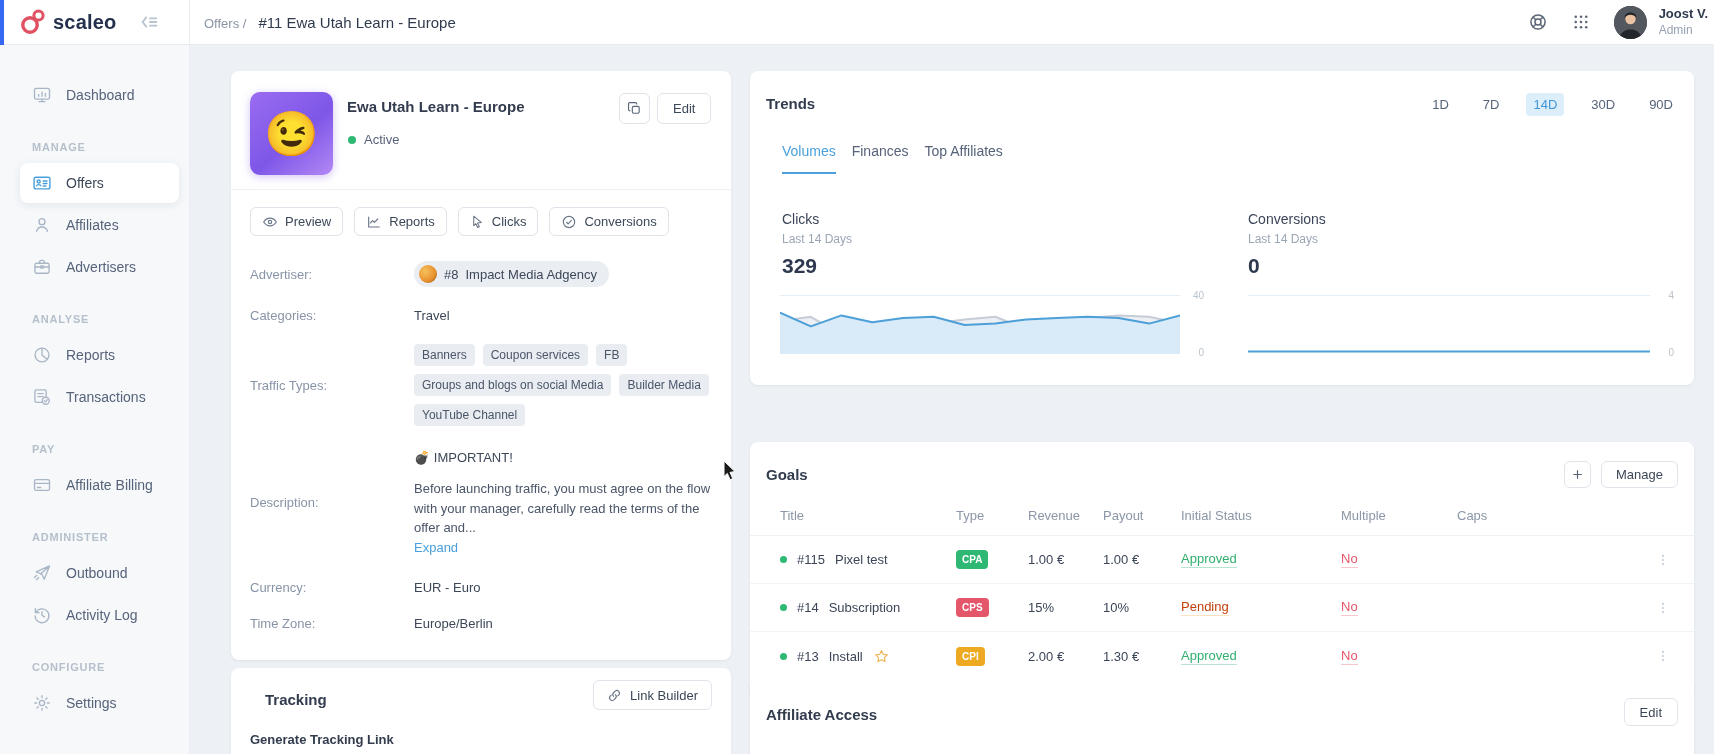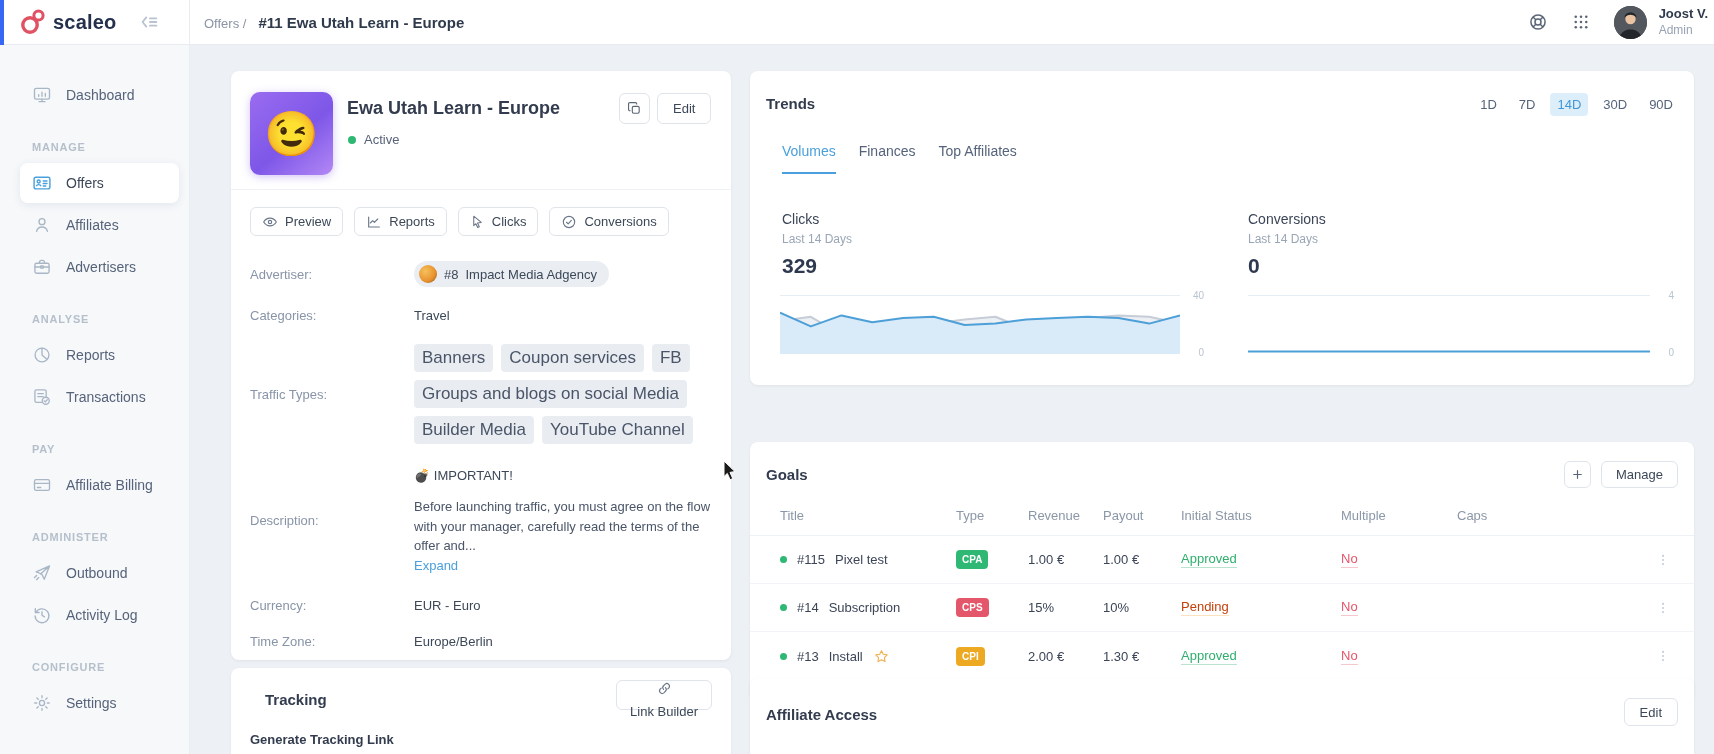--- a/index.html
+++ b/index.html
@@ -11,21 +11,21 @@
   .topbar { position:absolute; left:0; top:0; width:1714px; height:45px; background:#fff;
             border-bottom:1px solid #e8ebf0; display:flex; align-items:center; z-index:5; }
   .topbar-accent { position:absolute; left:0; top:0; width:4px; height:45px; background:#3668f4; }
   .topbar-brand { width:190px; height:100%; display:flex; align-items:center; padding-left:20px;
                   border-right:1px solid #e9edf2; flex:0 0 auto; }
   .logo { display:flex; align-items:center; gap:7px; }
   .logo-text { font-size:20px; font-weight:700; color:#24304c; letter-spacing:.2px; }
   .collapse-btn { margin-left:22px; color:#b9c3cf; cursor:pointer; display:flex; }
   .breadcrumb { display:flex; align-items:baseline; gap:12px; padding-left:14px; }
   .crumb-root { font-size:13px; color:#8a94a4; }
-  .crumb-current { font-size:15px; font-weight:700; color:#2f3a4d; }
+  .crumb-current { font-size:15px; font-weight:400; color:#2f3a4d; }
   .topbar-spacer { flex:1; }
   .topbar-right { display:flex; align-items:center; gap:24px; padding-right:6px; }
   .tb-icon { color:#5a6575; display:flex; cursor:pointer; }
   .user-chip { display:flex; align-items:center; gap:12px; cursor:pointer; }
   .avatar { width:33px; height:33px; border-radius:50%; background:#4a4f57; overflow:hidden; position:relative; flex:0 0 auto;}
   .user-meta { line-height:1.25; }
   .user-name { font-size:13px; font-weight:700; color:#2f3a4d; }
   .user-role { font-size:12px; color:#98a2b3; }
 
   
@@ -43,21 +43,21 @@
   .main { position:absolute; left:190px; top:45px; width:1524px; height:709px; overflow:hidden; }
   .card { position:absolute; background:#fff; border-radius:8px; box-shadow:0 1px 3px rgba(40,60,90,.07); }
 
   
   .offer-card { left:41px; top:26px; width:500px; height:589px; }
   .offer-head { position:relative; height:119px; border-bottom:1px solid #eef1f5; }
   .offer-thumb { position:absolute; left:19px; top:21px; width:83px; height:83px; border-radius:10px;
                  background:linear-gradient(140deg,#9a6cf0 0%,#7e57e8 55%,#b388f5 100%);
                  display:flex; align-items:center; justify-content:center; font-size:44px;
                  box-shadow:0 2px 8px rgba(130,90,230,.35); }
-  .offer-title { position:absolute; left:116px; top:27px; font-size:18px; font-weight:700; color:#323c4e; }
+  .offer-title { position:absolute; left:116px; top:27px; font-size:15px; font-weight:700; color:#323c4e; }
   .offer-status { position:absolute; left:117px; top:61px; display:flex; align-items:center; gap:8px;
                   font-size:13px; color:#56637a; }
   .dot { width:8px; height:8px; border-radius:50%; background:#2eb873; }
   .icon-btn { position:absolute; width:31px; height:31px; border:1px solid #dfe4ea; border-radius:6px;
               background:#fff; display:flex; align-items:center; justify-content:center; color:#5a6575; cursor:pointer; }
   .copy-btn { left:388px; top:22px; }
   .edit-btn { position:absolute; left:426px; top:22px; height:31px; padding:0 15px; border:1px solid #dfe4ea;
               border-radius:6px; background:#fff; font-size:13px; color:#3c4858; display:flex; align-items:center; cursor:pointer; }
   .offer-actions { display:flex; gap:11px; padding:17px 0 0 19px; }
   .act-btn { height:29px; padding:0 11px; border:1px solid #dfe4ea; border-radius:6px; background:#fff;
@@ -65,42 +65,42 @@
   .act-btn .ico { color:#6b7789; display:flex; }
   .offer-fields { padding:25px 19px 0 19px; }
   .field { display:flex; align-items:center; margin-bottom:21px; }
   .f-label { flex:0 0 164px; font-size:13px; color:#8894a7; }
   .f-value { font-size:13px; color:#3c4858; }
   .adv-pill { display:inline-flex; align-items:center; gap:7px; background:#eaeef3; border-radius:13px;
               height:26px; padding:0 12px 0 5px; font-size:13px; color:#3c4858; cursor:pointer; }
   .adv-ava { width:18px; height:18px; border-radius:50%;
              background:radial-gradient(circle at 35% 35%, #f6c15c 0%, #e8912e 60%, #7a4a12 100%); }
   .tags { display:flex; flex-wrap:wrap; gap:8px; max-width:295px; }
-  .tag { background:#e9edf2; border-radius:4px; padding:4px 8px; font-size:17px; color:#4a5568; white-space:nowrap; }
+  .tag { background:#e9edf2; border-radius:4px; padding:4px 8px; font-size:12px; color:#4a5568; white-space:nowrap; }
   .desc-block { max-width:300px; }
   .desc-head { font-size:13px; color:#3c4858; margin-bottom:14px; }
   .desc-text { font-size:13px; color:#4a5568; line-height:1.5; }
   .expand-link { display:inline-block; margin-top:2px; font-size:13px; color:#4aa0dc; cursor:pointer; }
 
   
   .tracking-card { left:41px; top:623px; width:500px; height:140px; }
   .tracking-head { display:flex; align-items:center; justify-content:space-between; padding:12px 19px 0 34px; }
   .tracking-title { font-size:15px; font-weight:700; color:#323c4e; padding-top:8px; }
   .link-builder-btn { height:30px; padding:0 13px; border:1px solid #dfe4ea; border-radius:6px; background:#fff;
-                      display:flex; align-items:center; gap:8px; font-size:13px; color:#3c4858; cursor:pointer;flex-direction:column; }
+                      display:flex; align-items:center; gap:8px; font-size:13px; color:#3c4858; cursor:pointer; }
   .link-builder-btn .ico { color:#6b7789; display:flex; }
   .gen-link-label { padding:22px 0 0 19px; font-size:13px; font-weight:700; color:#323c4e; }
 
   
   .trends-card { left:560px; top:26px; width:944px; height:314px; }
   .trends-title { position:absolute; left:16px; top:24px; font-size:15px; font-weight:700; color:#323c4e; }
-  .range-group { position:absolute; right:14px; top:22px; display:flex; align-items:center; gap:8px; }
+  .range-group { position:absolute; right:14px; top:22px; display:flex; align-items:center; gap:20px; }
   .range-btn { font-size:13px; color:#56637a; padding:4px 7px; border-radius:4px; cursor:pointer; }
   .range-btn.active { color:#4296d6; background:#ddeefb; }
-  .trends-tabs { position:absolute; left:32px; top:72px; display:flex; gap:23px; }
+  .trends-tabs { position:absolute; left:32px; top:72px; display:flex; gap:16px; }
   .t-tab { font-size:14px; color:#56637a; padding-bottom:13px; cursor:pointer; border-bottom:2px solid transparent; }
   .t-tab.active { color:#4aa0dc; border-bottom-color:#4aa0dc; }
   .stat-block { position:absolute; top:140px; }
   .stat-label { font-size:14px; color:#3b4557; }
   .stat-period { font-size:12px; color:#9aa5b5; margin-top:5px; }
   .stat-value { font-size:21px; font-weight:700; color:#2e3950; margin-top:8px; }
   .spark { position:absolute; top:224px; height:58px; border-top:1px solid #e6eef5; }
   .spark .y-top, .spark .y-bot { position:absolute; font-size:10px; color:#b9c4cf; }
   .spark .y-top { right:-24px; top:-6px; }
   .spark .y-bot { right:-24px; bottom:-5px; }

